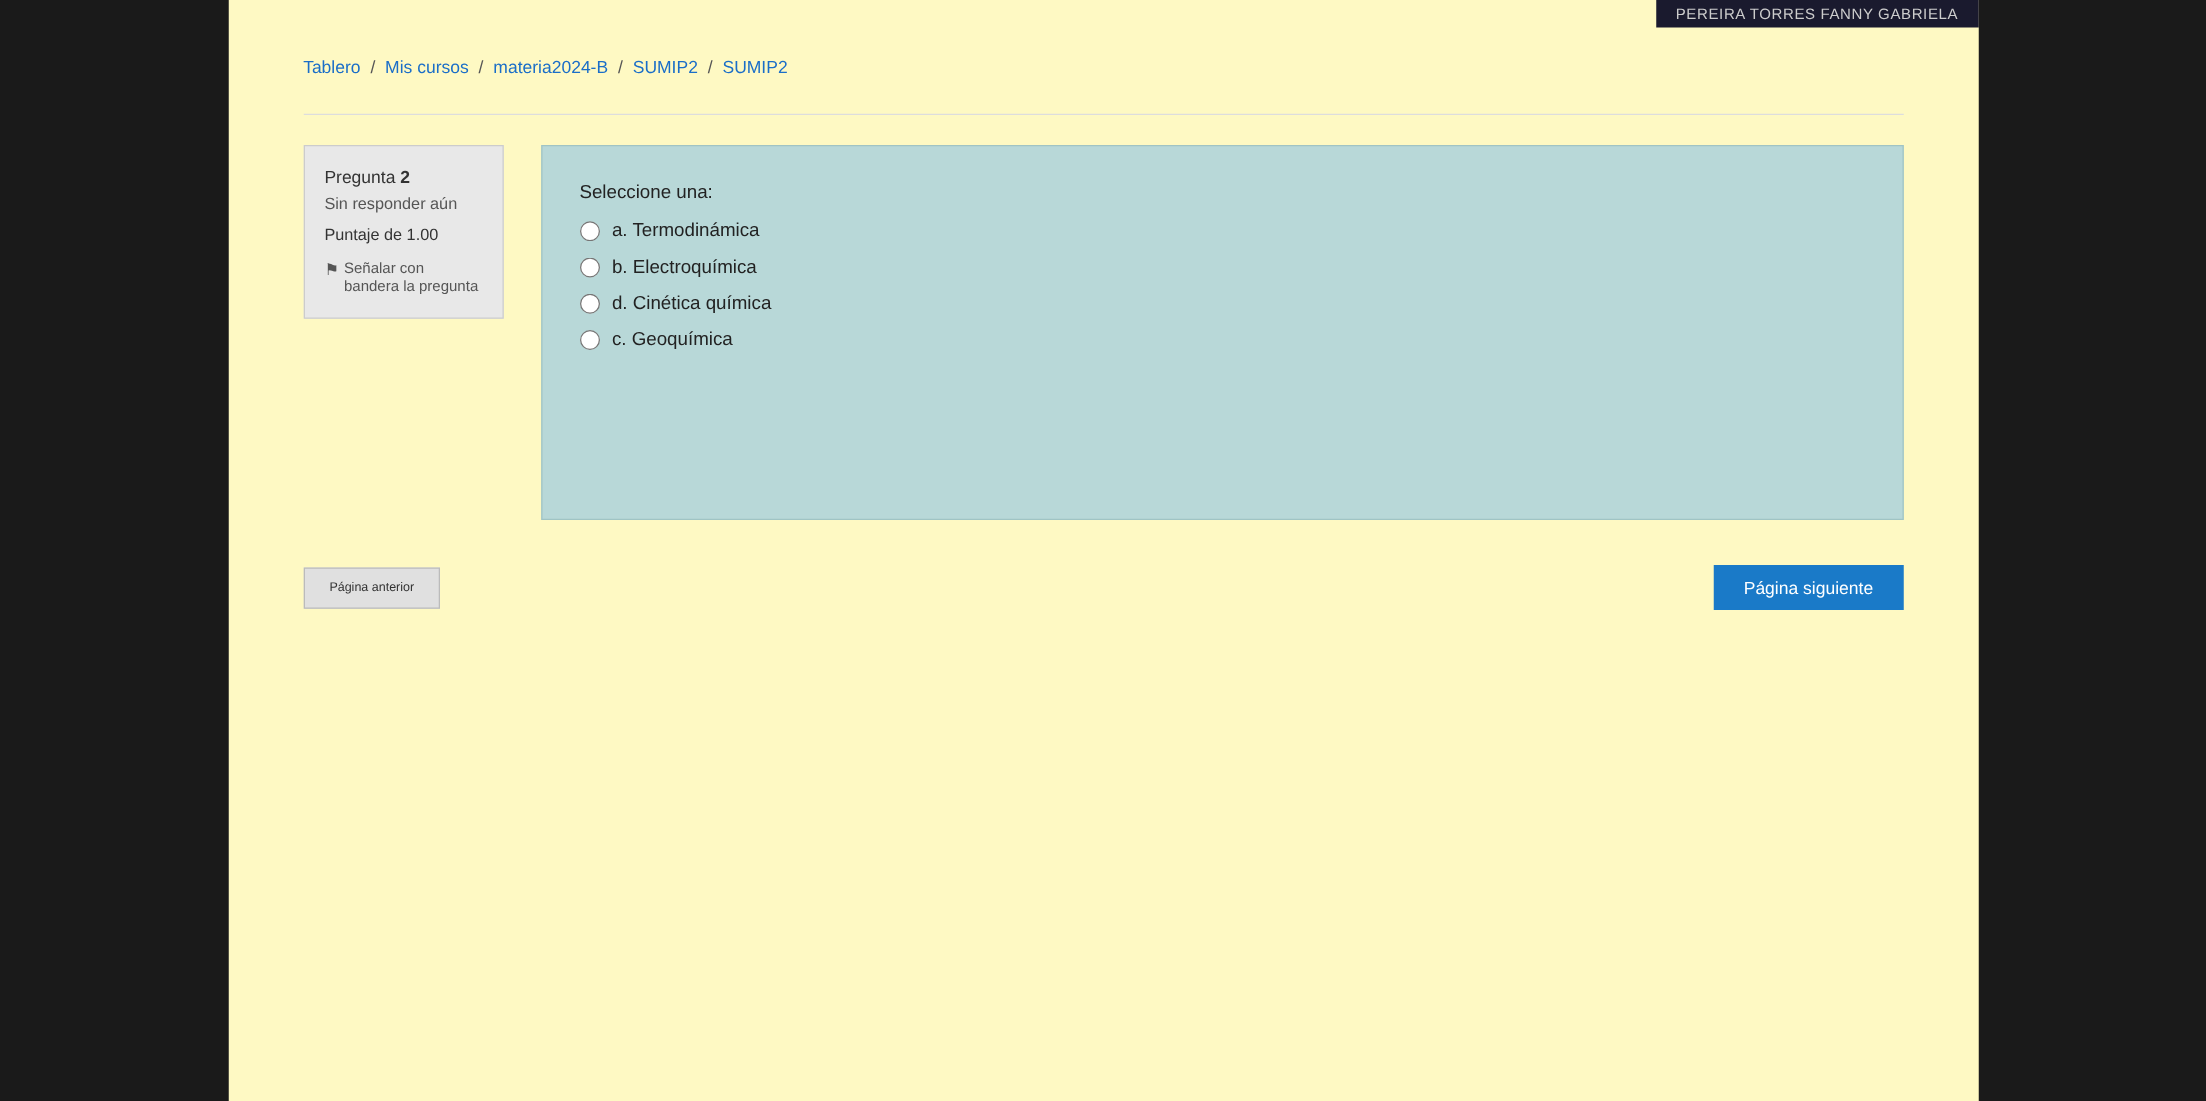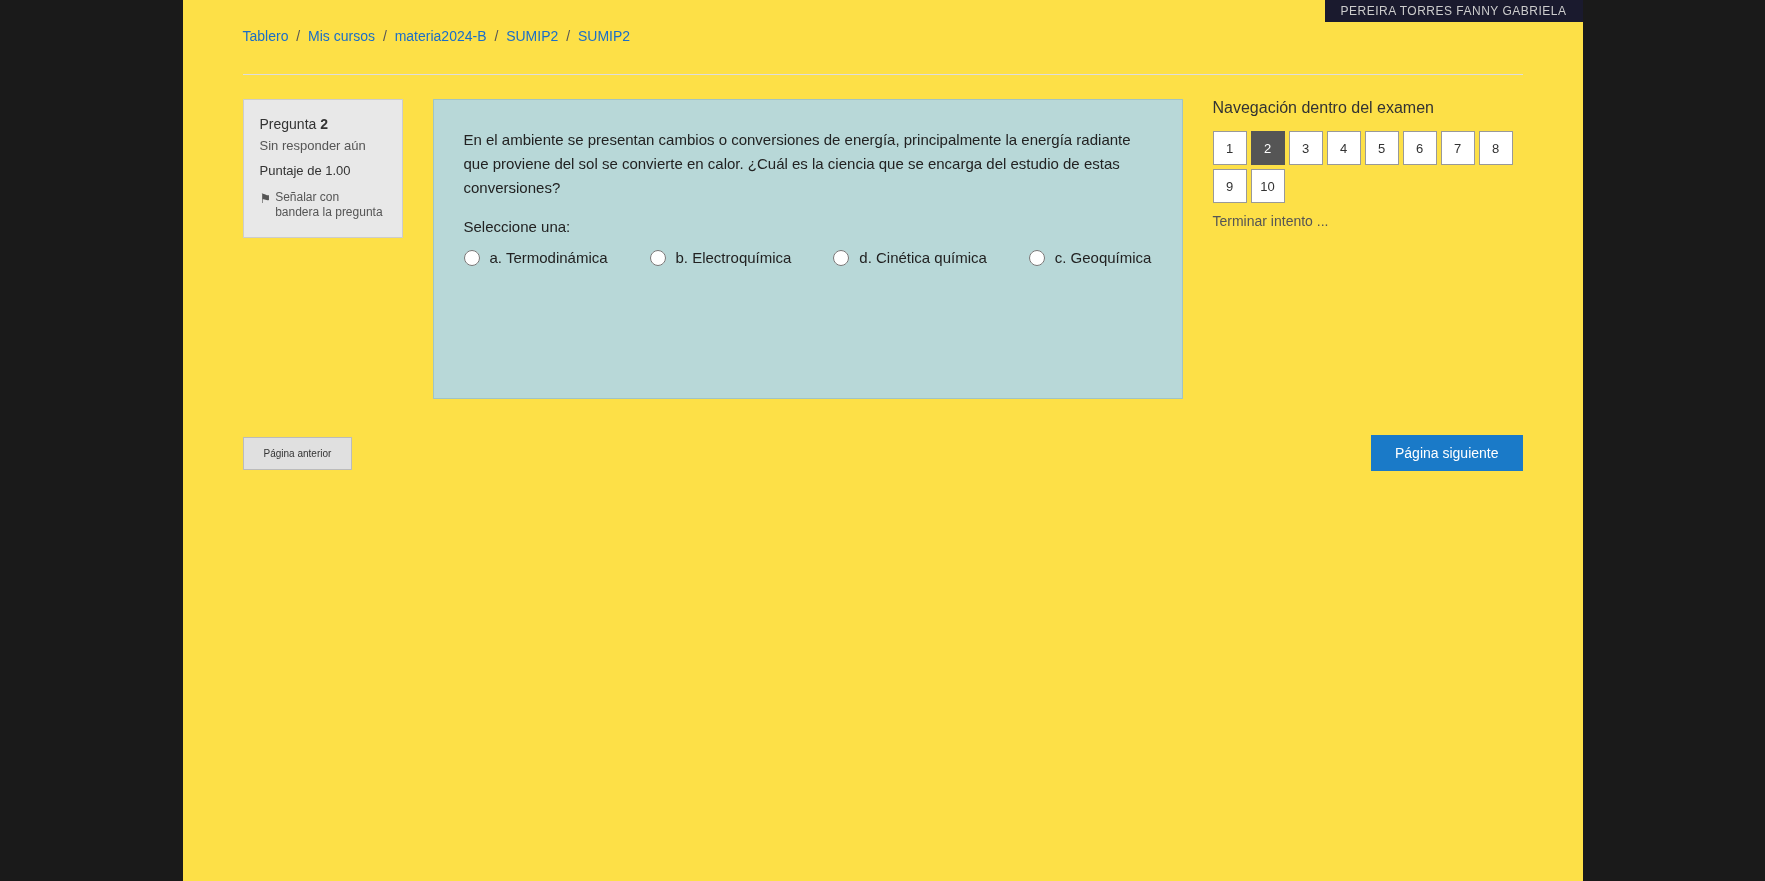--- a/index.html
+++ b/index.html
@@ -5,24 +5,24 @@
     * { box-sizing: border-box; margin: 0; padding: 0; }
     body {
       font-family: Arial, sans-serif;
       background: #1a1a1a;
       display: flex;
       justify-content: center;
       align-items: flex-start;
       min-height: 100vh;
     }
     .page-wrapper {
-      background: #fde047;
+      background: #fef9c3;
       width: 1400px;
       min-height: 881px;
-      padding: 28px 60px 40px 60px;
+      padding: 45px 60px 40px 60px;
       position: relative;
     }
     .top-bar {
       position: absolute;
       top: 0;
       right: 0;
       background: #1a1a2e;
       color: #ccc;
       font-size: 12px;
       padding: 4px 16px;
@@ -111,21 +111,21 @@
       margin-bottom: 18px;
     }
     .select-label {
       font-size: 15px;
       color: #222;
       margin-bottom: 14px;
     }
     .options-list {
       list-style: none;
       display: flex;
-      flex-direction: row;
+      flex-direction: column;
       gap: 12px;
       justify-content: space-between;
     }
     .option-item {
       display: flex;
       align-items: center;
       gap: 10px;
       font-size: 15px;
       color: #222;
     }
@@ -249,21 +249,20 @@
       </div>
       <div class="question-status">Sin responder aún</div>
       <div class="question-points">Puntaje de 1.00</div>
       <div class="flag-link">
         <span class="flag-icon">⚑</span>
         <span>Señalar con bandera la pregunta</span>
       </div>
     </div>
 
     <div class="question-body">
-      <p class="question-text">En el ambiente se presentan cambios o conversiones de energía, principalmente la energía radiante que proviene del sol se convierte en calor. ¿Cuál es la ciencia que se encarga del estudio de estas conversiones?</p>
       <p class="select-label">Seleccione una:</p>
       <ul class="options-list">
         <li class="option-item">
           <input type="radio" name="question2" value="a" style="">
           <label>a. Termodinámica</label>
         </li>
         <li class="option-item">
           <input type="radio" name="question2" value="b" style="">
           <label>b. Electroquímica</label>
         </li>
@@ -271,36 +270,20 @@
           <input type="radio" name="question2" value="d" style="">
           <label>d. Cinética química</label>
         </li>
         <li class="option-item">
           <input type="radio" name="question2" value="c" style="">
           <label>c. Geoquímica</label>
         </li>
       </ul>
     </div>
 
-    <div class="nav-sidebar">
-      <div class="nav-title">Navegación dentro del examen</div>
-      <div class="nav-grid">
-        <a class="nav-btn">1</a>
-        <a class="nav-btn active">2</a>
-        <a class="nav-btn">3</a>
-        <a class="nav-btn">4</a>
-        <a class="nav-btn">5</a>
-        <a class="nav-btn">6</a>
-        <a class="nav-btn">7</a>
-        <a class="nav-btn">8</a>
-        <a class="nav-btn">9</a>
-        <a class="nav-btn">10</a>
-      </div>
-      <a class="finish-link">Terminar intento ...</a>
-    </div>
 
   </div>
 
   <div class="buttons-row">
     <button class="btn-prev">Página anterior</button>
     <button class="btn-next">Página siguiente</button>
   </div>
 
 
 </div>

